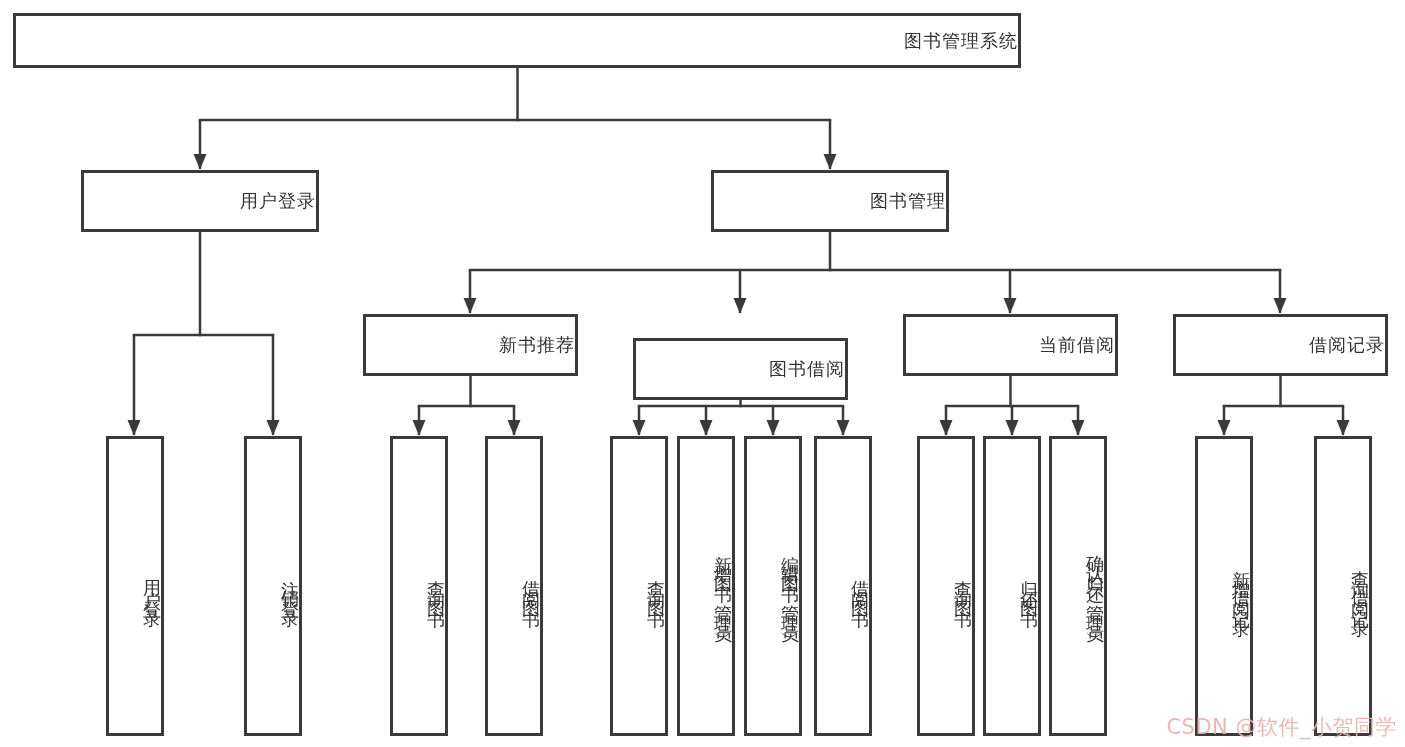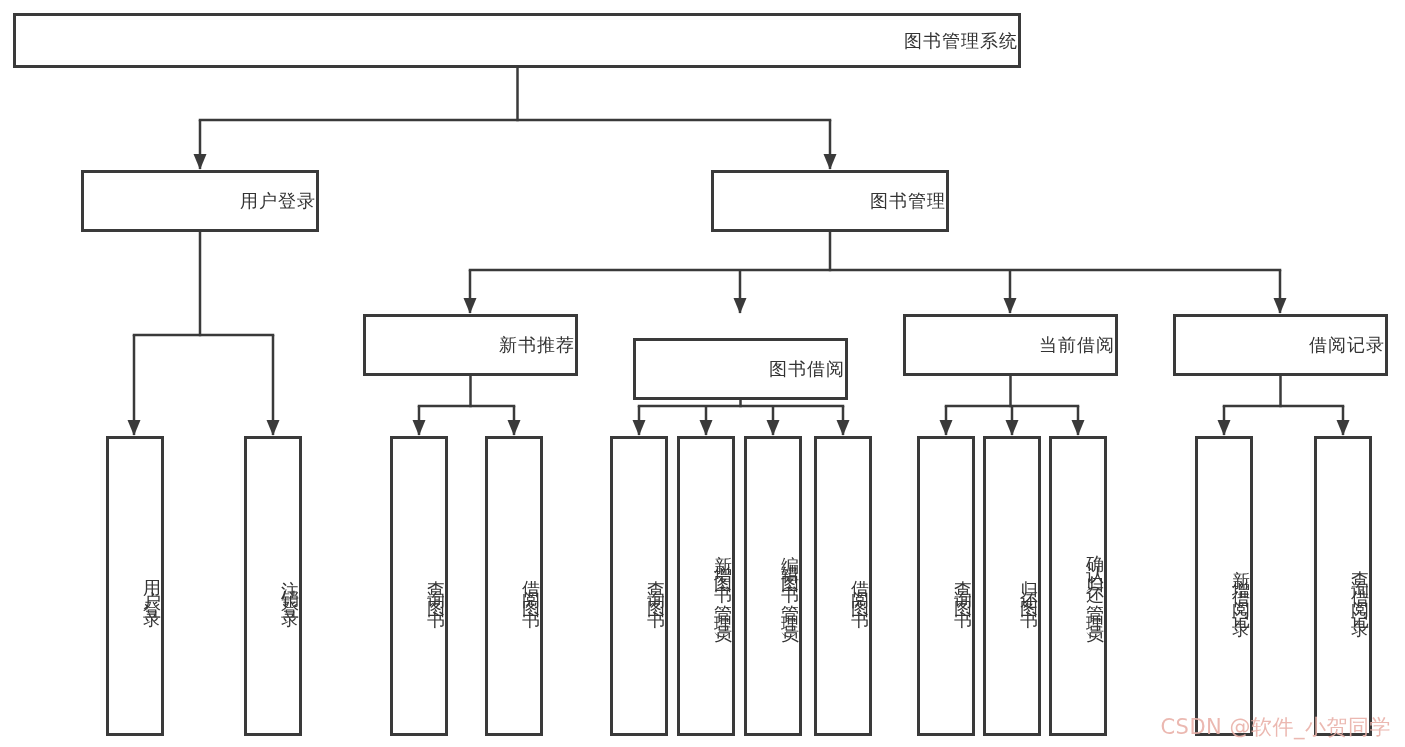--- a/index.html
+++ b/index.html
@@ -75,21 +75,21 @@
   .v-d0 { left: 917px; }
   .v-d1 { left: 983px; }
   .v-d2 { left: 1049px; }
   .v-r0 { left: 1195px; }
   .v-r1 { left: 1314px; }
 
   .wire { stroke: #3a3a3a; stroke-width: 2.5; fill: none; }
 
   .watermark {
     position: absolute;
-    right: 14px;
+    right: 8px;
     bottom: 6px;
     font-size: 21px;
     color: #eab3ab;
     opacity: 0.92;
     letter-spacing: 0.5px;
     z-index: 5;
     white-space: nowrap;
   }
 </style>
 </head>

